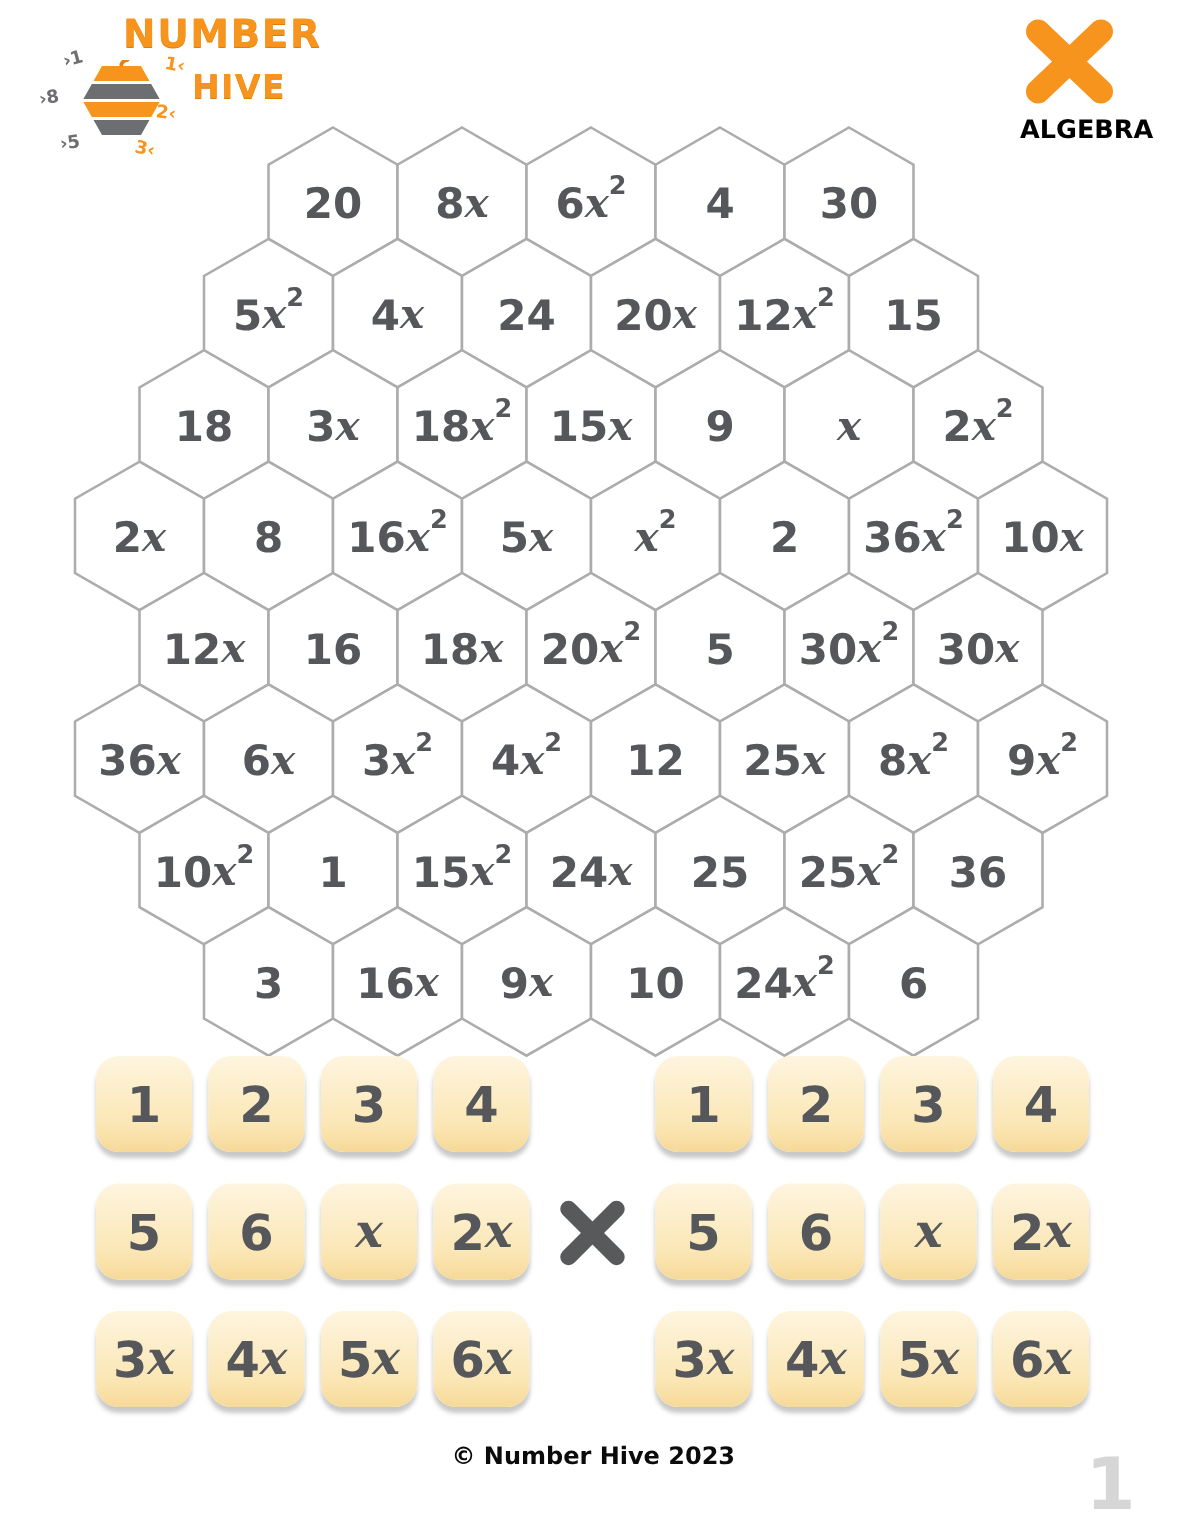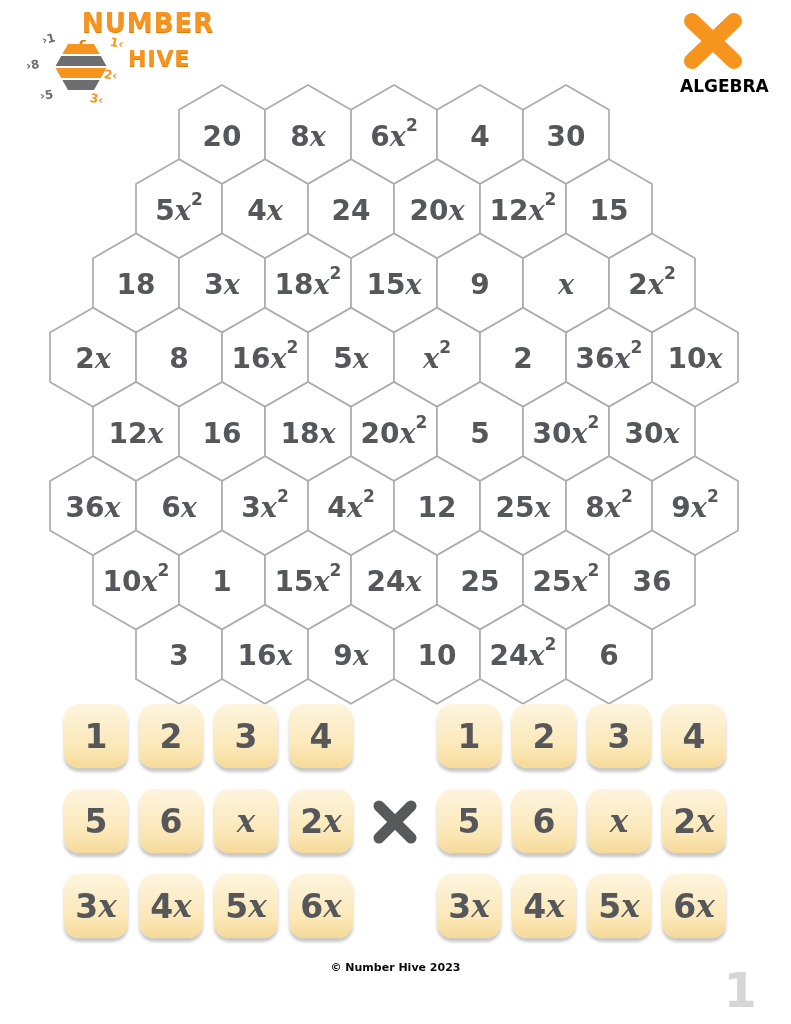--- a/index.html
+++ b/index.html
@@ -68,21 +68,21 @@
   #operator-x { position:absolute; left:371px; top:798px; }
 
   
   #footer { position:absolute; left:0; top:960px; width:100%; text-align:center; }
   #footer-site {
     font-family:"DejaVu Sans", sans-serif; font-weight:bold;
     font-size:20px; color:#0b0b0b;
   }
   #footer-copy {
     margin-top:1px; font-family:"DejaVu Sans", sans-serif; font-weight:bold;
-    font-size:11px; color:#0b0b0b;
+    font-size:16px; color:#0b0b0b;
   }
   #page-number {
     position:absolute; right:34px; top:962px;
     font-family:"DejaVu Sans", sans-serif; font-weight:bold;
     font-size:48px; color:#D6D6D6;
   }
 </style>
 </head>
 <body>
 

